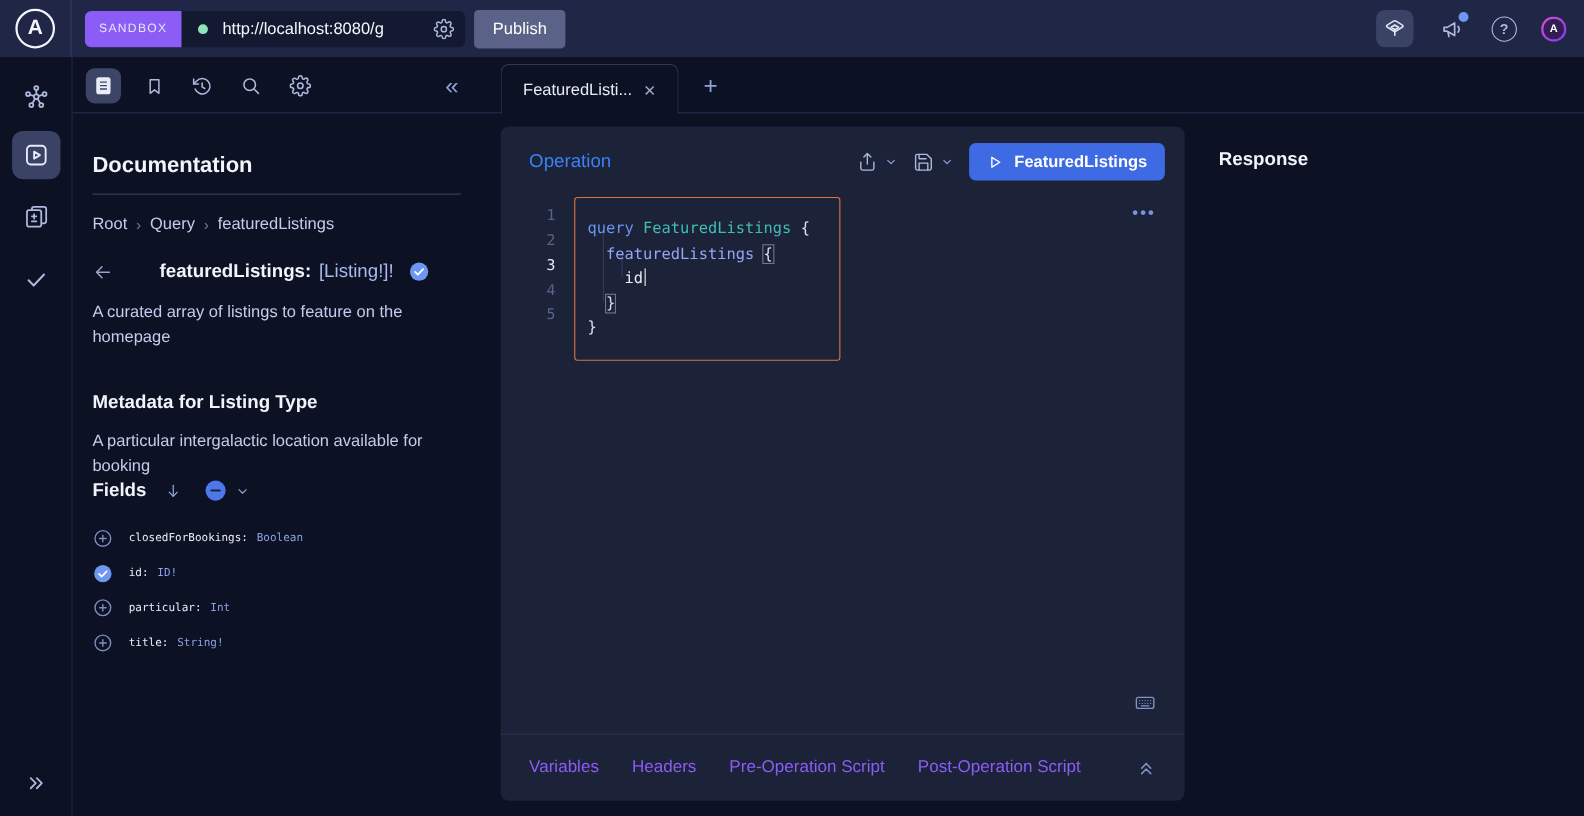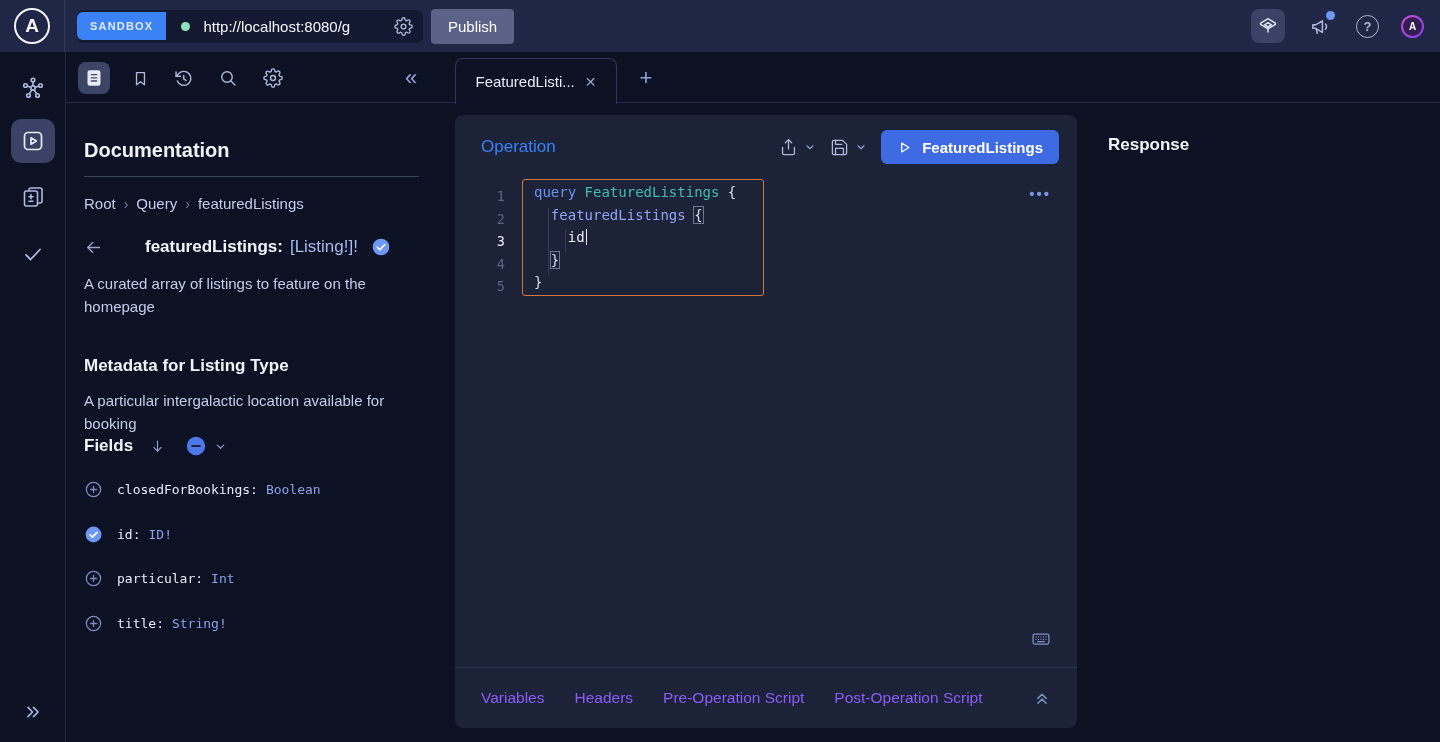--- a/index.html
+++ b/index.html
@@ -6,21 +6,21 @@
   html,body { background:#0c1124; }
   body { font-family:"Liberation Sans", sans-serif; }
   #app { position:relative; width:1440px; height:742px; background:#0c1124; overflow:hidden; }
   svg { display:block; }
 
   
   .topbar { position:absolute; left:0; top:0; width:1440px; height:52px; background:#202645; display:flex; align-items:center; }
   .logo { width:36px; height:36px; margin-left:14px; border:2.5px solid #f4f6fc; border-radius:50%; display:flex; align-items:center; justify-content:center; color:#f4f6fc; font-weight:bold; font-size:19px; }
   .topbar-sep { width:1px; height:52px; background:#343b5e; margin-left:14px; }
   .url-box { margin-left:12px; width:346px; height:33px; background:#121930; border-radius:6px; display:flex; align-items:center; overflow:hidden; }
-  .sandbox-chip { height:28px; padding:0 13px; background:#3b82f6; color:#e3e8f6; font-size:11px; font-weight:bold; letter-spacing:1.2px; display:flex; align-items:center; border-radius:6px 0 0 6px; }
+  .sandbox-chip { height:50px; padding:0 13px; background:#8b5cf6; color:#e3e8f6; font-size:11px; font-weight:normal; letter-spacing:1.2px; display:flex; align-items:center; border-radius:6px 0 0 6px; }
   .status-dot { width:9px; height:9px; border-radius:50%; background:#8fe3b9; margin:0 13px 0 15px; flex:none; }
   .url-text { color:#f4f6fc; font-size:15px; white-space:nowrap; overflow:hidden; flex:1; }
   .url-gear { color:#aeb9dd; margin:0 10px 0 2px; flex:none; }
   .publish-btn { margin-left:8px; height:35px; padding:0 17px; background:#5a6287; border:none; border-radius:4px; color:#ffffff; font-size:15px; font-family:inherit; display:flex; align-items:center; }
   .topbar-right { margin-left:auto; display:flex; align-items:center; margin-right:16px; }
   .embed-btn { width:34px; height:34px; background:#3a4366; border-radius:8px; display:flex; align-items:center; justify-content:center; color:#dfe5f5; }
   .mega-wrap { position:relative; margin-left:24px; color:#aeb9dd; }
   .mega-dot { position:absolute; right:-3px; top:-4px; width:9px; height:9px; border-radius:50%; background:#6d97f2; }
   .help-circle { margin-left:24px; width:23px; height:23px; border:1.7px solid #aeb9dd; border-radius:50%; color:#aeb9dd; font-size:13px; font-weight:bold; display:flex; align-items:center; justify-content:center; }
   .avatar { margin-left:22px; width:23px; height:23px; border-radius:50%; border:2px solid transparent; background:linear-gradient(#331d52,#331d52) padding-box, linear-gradient(135deg,#d44fd2,#7b3ef0) border-box; color:#fff; font-size:10px; font-weight:bold; display:flex; align-items:center; justify-content:center; }
@@ -54,39 +54,39 @@
   .fh-check { margin-left:13px; }
   .desc { margin-top:15px; font-size:15px; line-height:23px; color:#c3cdeb; max-width:322px; }
   .meta-title { margin-top:38px; color:#f2f4fb; font-size:17px; font-weight:bold; }
   .desc2 { margin-top:13px; font-size:15px; line-height:23px; color:#c3cdeb; max-width:348px; }
   .fields-row { display:flex; align-items:center; }
   .fields-label { color:#f2f4fb; font-size:17px; font-weight:bold; }
   .fields-sort { margin-left:16px; color:#8fa3d9; }
   .fields-minus { margin-left:19px; }
   .fields-chevron { margin-left:7px; color:#8fa3d9; }
   .field-list { margin-top:17px; }
-  .field-item { display:flex; align-items:center; height:31.5px; font-family:"DejaVu Sans Mono", monospace; font-size:13px;margin-top:13px; }
+  .field-item { display:flex; align-items:center; height:31.5px; font-family:"DejaVu Sans Mono", monospace; font-size:10px; }
   .fi-icon { width:20px; margin-right:13px; color:#7d8cc0; display:flex; }
   .fi-name { color:#e9ecf7; }
   .fi-type { color:#8ba0e8; margin-left:8px; }
 
   
   .workspace { position:absolute; left:441px; top:103px; width:999px; height:639px; }
   .op-card { position:absolute; left:14px; top:12px; width:622px; height:613px; background:#1c2238; border-radius:8px; display:flex; flex-direction:column; }
   .op-header { height:64px; display:flex; align-items:center; padding:0 18px 0 26px; flex:none; }
   .op-title { color:#3b82f6; font-size:17px; font-weight:normal; }
   .op-controls { margin-left:auto; display:flex; align-items:center; }
   .ctl-icon { color:#aeb9dd; }
   .ctl-chevron { color:#8fa3d9; margin:0 14px 0 6px; }
   .run-btn { height:34px; padding:0 16px; background:#3e6ae3; border:none; border-radius:6px; color:#fff; font-size:15px; font-weight:bold; font-family:inherit; display:flex; align-items:center; gap:10px; }
 
   .editor { position:relative; flex:1; font-family:"DejaVu Sans Mono", monospace; }
   .gutter { position:absolute; left:0; top:6px; width:50px; text-align:right; color:#5a648a; font-size:13.5px; line-height:22.5px; }
   .gutter .active { color:#e6eaf8; }
-  .code-box { position:absolute; left:67px; top:0; width:242px; border:1px solid #d9753a; border-radius:3px; padding:1px 11px; font-size:14px; line-height:22.5px; color:#d9def0; }
+  .code-box { position:absolute; left:67px; top:0; width:242px; border:1px solid #d9753a; border-radius:3px; padding:17px 11px; font-size:14px; line-height:22.5px; color:#d9def0; }
   .cl { position:relative; }
   .ind2 { padding-left:2ch; }
   .ind4 { padding-left:4ch; }
   .tk-kw { color:#6b93f0; }
   .tk-op { color:#40bdb3; }
   .tk-field { color:#93a6f5; }
   .tk-id { color:#e9ecf7; }
   .gap { display:inline-block; width:1ch; }
   .bracket-match { outline:1px solid #6e7694; }
   .cursor { display:inline-block; width:1.5px; height:16px; background:#eef1fa; vertical-align:-3px; margin-left:1px; }

